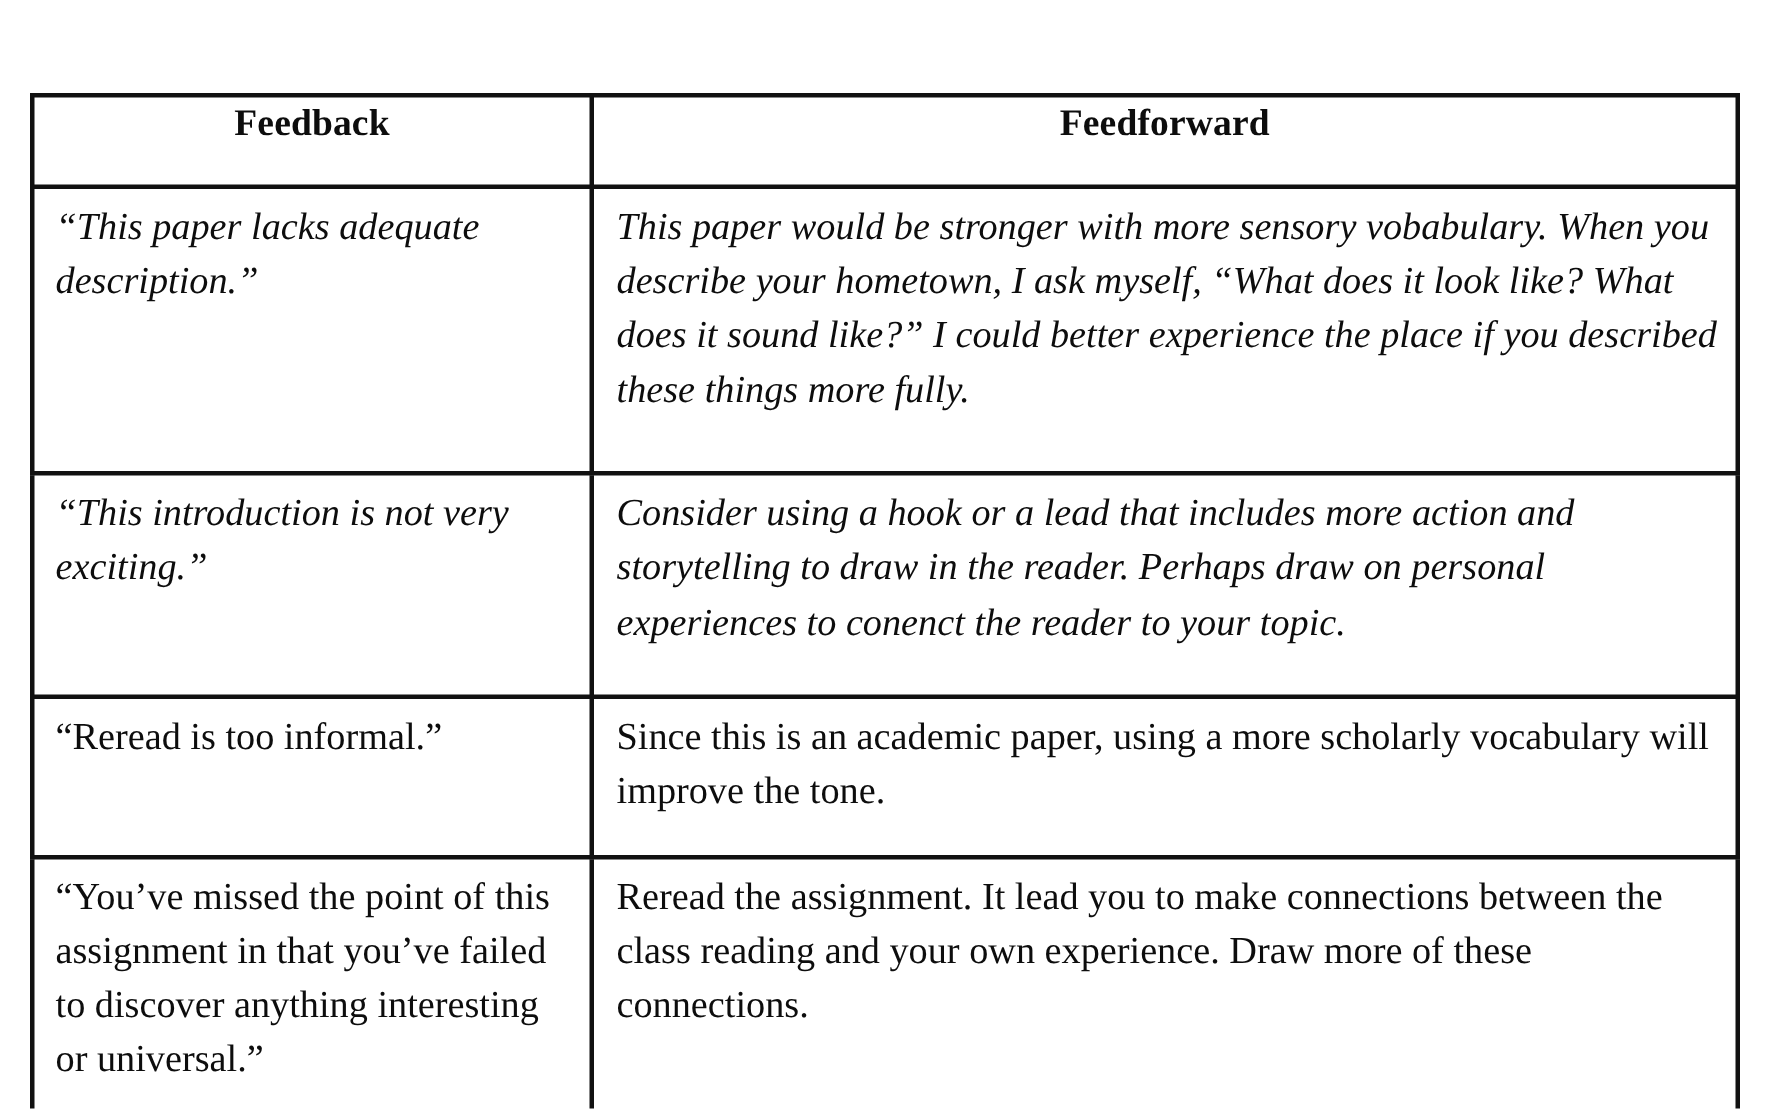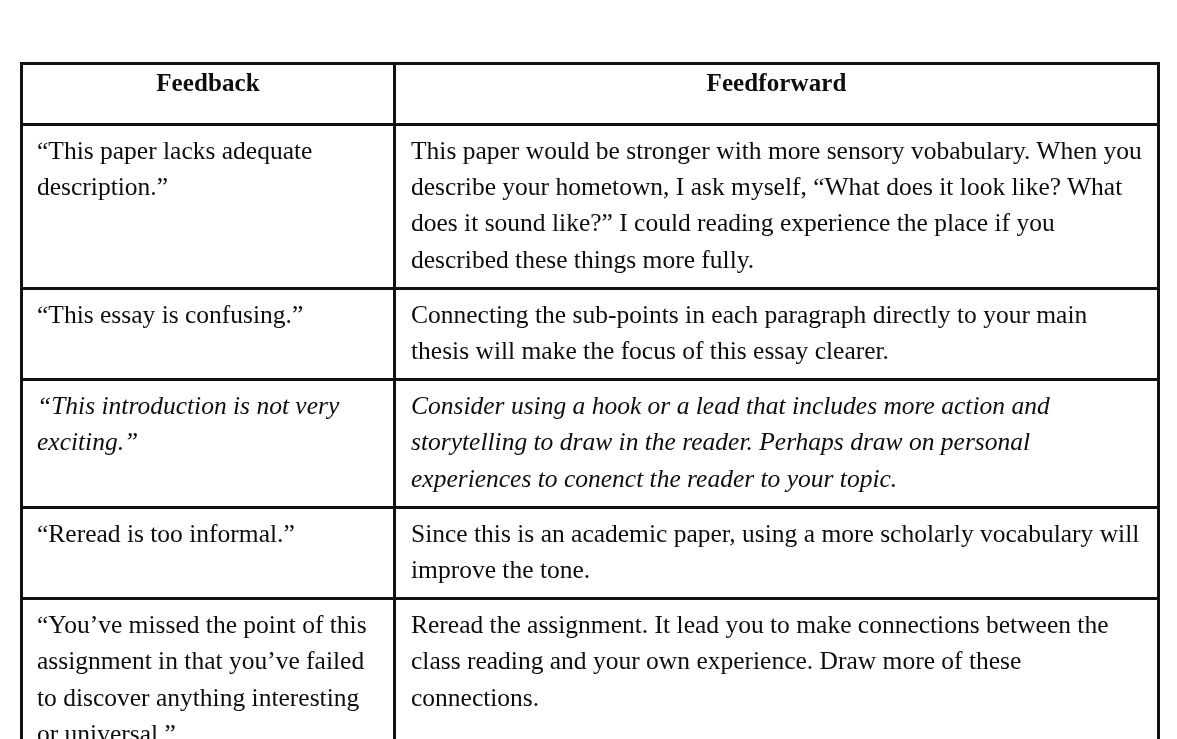--- a/index.html
+++ b/index.html
@@ -79,21 +79,21 @@
   tbody td.cell-feedforward {
     padding-left: 15px;
   }
 
   .cell-text {
     display: block;
     white-space: pre-wrap;
   }
 
   
-  tr.row-0 { height: 150px; }
+  tr.row-0 { height: 150px; font-style: italic; }
   tr.row-1 { height: 87px; }
   tr.row-2 { height: 124px; font-style: italic; }
   tr.row-3 { height: 49px; }
   tr.row-4 { height: 84px; }
   tr.row-5 { height: 160px; }
 </style>
 </head>
 <body>
 
 <div class="page">
@@ -108,29 +108,21 @@
           <th>Feedback</th>
           <th>Feedforward</th>
         </tr>
       </thead>
       <tbody>
         <tr class="row-0">
           <td class="cell-feedback">
             <span class="cell-text">“This paper lacks adequate description.”</span>
           </td>
           <td class="cell-feedforward">
-            <span class="cell-text">This paper would be stronger with more sensory vobabulary. When you describe your hometown, I ask myself, “What does it look like? What does it sound like?” I could reading experience the place if you described these things more fully.</span>
-          </td>
-        </tr>
-        <tr class="row-1">
-          <td class="cell-feedback">
-            <span class="cell-text">“This essay is confusing.”</span>
-          </td>
-          <td class="cell-feedforward">
-            <span class="cell-text">Connecting the sub-points in each paragraph directly to your main thesis will make the focus of this essay clearer.</span>
+            <span class="cell-text">This paper would be stronger with more sensory vobabulary. When you describe your hometown, I ask myself, “What does it look like? What does it sound like?” I could better experience the place if you described these things more fully.</span>
           </td>
         </tr>
         <tr class="row-2">
           <td class="cell-feedback">
             <span class="cell-text">“This introduction is not very exciting.”</span>
           </td>
           <td class="cell-feedforward">
             <span class="cell-text">Consider using a hook or a lead that includes more action and storytelling to draw in the reader. Perhaps draw on personal experiences to conenct the reader to your topic.</span>
           </td>
         </tr>

